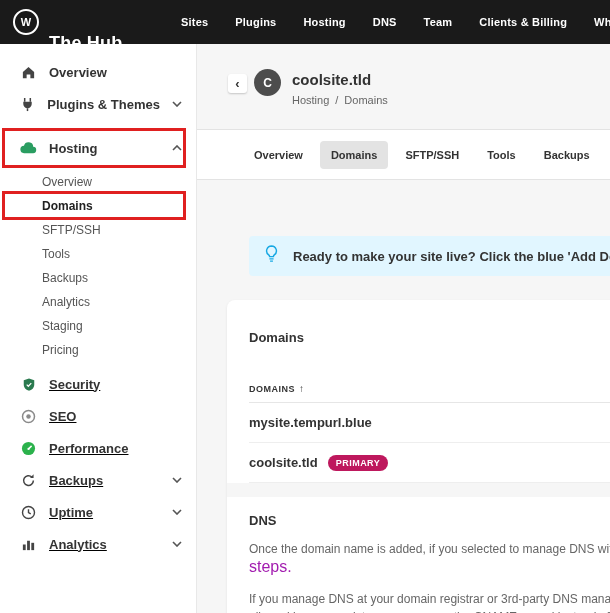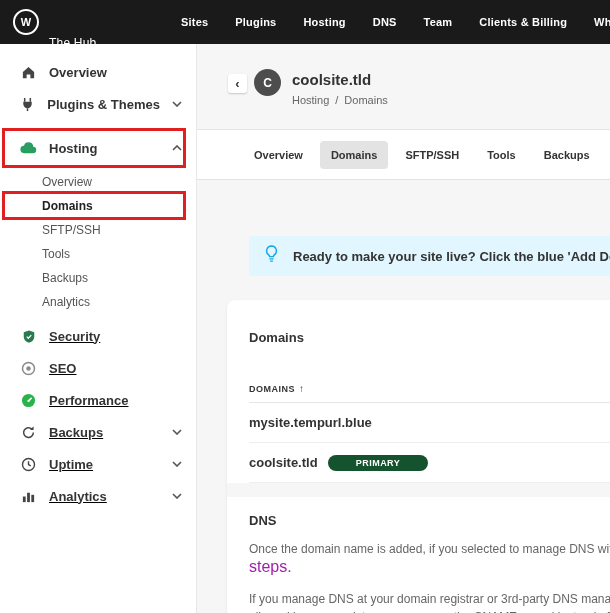--- a/index.html
+++ b/index.html
@@ -3,21 +3,21 @@
 <meta charset="utf-8">
 <style>
   * { margin:0; padding:0; box-sizing:border-box; }
   html,body { width:610px; height:613px; overflow:hidden; font-family:"Liberation Sans", sans-serif; background:#fff; }
   body { position:relative; }
 
   
   .topbar { position:absolute; left:0; top:0; width:610px; height:44px; background:#1a1a1a; display:flex; align-items:center; z-index:30; }
   .brand { display:flex; align-items:center; gap:10px; padding-left:13px; cursor:pointer; }
   .logo { width:26px; height:26px; border:2px solid #fff; border-radius:50%; display:flex; align-items:center; justify-content:center; color:#fff; font-size:11px; font-weight:700; }
-  .brand-text { color:#fff; font-size:12px; font-weight:400; letter-spacing:.2px;margin-top:42px; }
+  .brand-text { color:#fff; font-size:18px; font-weight:700; letter-spacing:.2px;margin-top:42px; }
   .topnav { position:absolute; left:181px; top:0; height:44px; display:flex; gap:27px; align-items:center; white-space:nowrap; }
   .topnav a { color:#fff; font-size:11px; font-weight:700; text-decoration:none; letter-spacing:.2px; }
 
   
   .sidebar { position:absolute; left:0; top:44px; width:197px; height:569px; background:#fff; border-right:1px solid #e8e8e8; padding-top:12px; z-index:20; }
   .s-item { height:32px; display:flex; align-items:center; gap:12px; padding:0 14px 0 20px; cursor:pointer; }
   .s-item .s-label { font-size:13px; font-weight:600; color:#333; flex:0 0 auto; }
   .s-icon { width:17px; display:flex; justify-content:center; align-items:center; }
   .chev { margin-left:auto; display:flex; }
   .s-item.hosting { margin-top:12px; }
@@ -49,21 +49,21 @@
   .notice { position:absolute; left:52px; top:56px; width:600px; height:40px; background:#e1f6ff; border-radius:4px; display:flex; align-items:center; gap:14px; padding-left:15px; }
   .notice-text { font-size:13px; font-weight:700; color:#333; white-space:nowrap; }
 
   .card { position:absolute; left:30px; top:120px; width:700px; background:#fff; border-radius:8px; box-shadow:0 1px 3px rgba(0,0,0,.08); padding:30px 22px 28px 22px; }
   .card-title { font-size:13px; font-weight:700; color:#333; }
   .th-row { margin-top:38px; padding-bottom:8px; border-bottom:1px solid #e6e6e6; display:flex; align-items:center; gap:4px; }
   .th-label { font-size:9px; font-weight:700; letter-spacing:.5px; color:#333; }
   .sort { font-size:10px; color:#333; cursor:pointer; }
   .d-row { height:40px; display:flex; align-items:center; border-bottom:1px solid #eee; cursor:pointer; }
   .d-name { font-size:13px; font-weight:700; color:#333; }
-  .badge { margin-left:10px; background:#14532d; color:#fff; font-size:9px; font-weight:700; letter-spacing:.5px; padding:3px 28px; border-radius:10px; }
+  .badge { margin-left:10px; background:#be185d; color:#fff; font-size:9px; font-weight:700; letter-spacing:.5px; padding:3px 8px; border-radius:10px; }
   .band { height:14px; background:#f6f6f6; margin:0 -22px; }
   .dns-sec { padding-top:16px; }
   .p-line { font-size:12px; color:#666; line-height:18px; white-space:nowrap; }
   .p-block { margin-top:12px; }
   .p-block + .p-block { margin-top:14px; }
   .link { color:#a21caf; cursor:pointer; text-decoration:none; font-size:16px; line-height:18px; }
 </style>
 </head>
 <body>
 
@@ -126,20 +126,22 @@
     </span>
   </div>
 
   <div class="s-sub-list">
     <div class="s-sub">Overview</div>
     <div class="s-sub active">Domains</div>
     <div class="s-sub">SFTP/SSH</div>
     <div class="s-sub">Tools</div>
     <div class="s-sub">Backups</div>
     <div class="s-sub">Analytics</div>
+    <div class="s-sub">Staging</div>
+    <div class="s-sub">Pricing</div>
   </div>
 
   <div class="s-group2">
     <div class="s-item">
       <span class="s-icon">
         <svg width="14" height="15" viewBox="0 0 16 16">
             <path d="M8 1l6 2v5c0 4-2.7 6.3-6 7-3.3-.7-6-3-6-7V3z" fill="#2a7a4f"></path>
             <path d="M5.4 8.2l1.8 1.8 3.4-3.6" stroke="#fff" stroke-width="1.4" fill="none"></path>
           </svg>
       </span>

